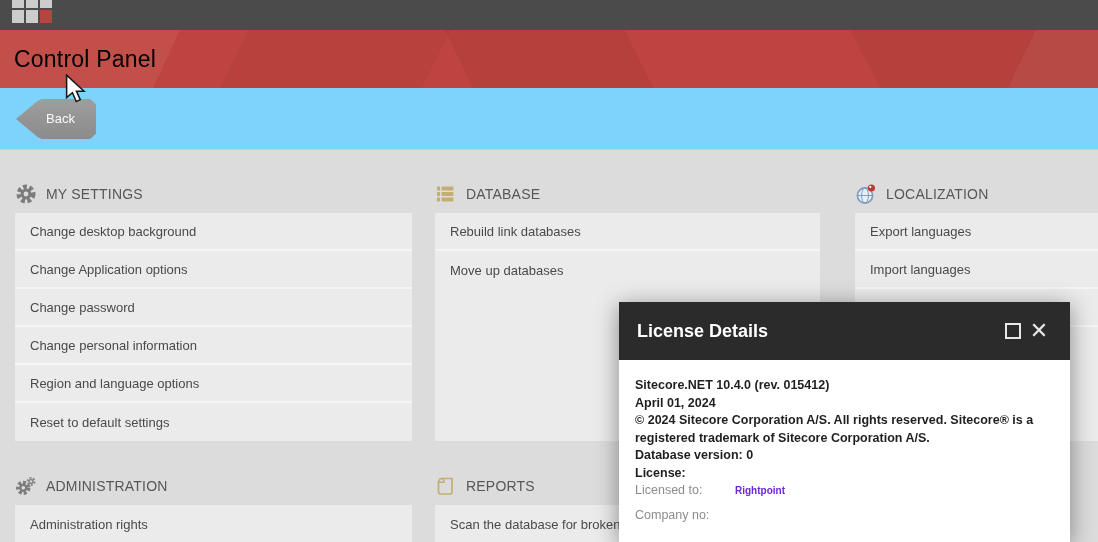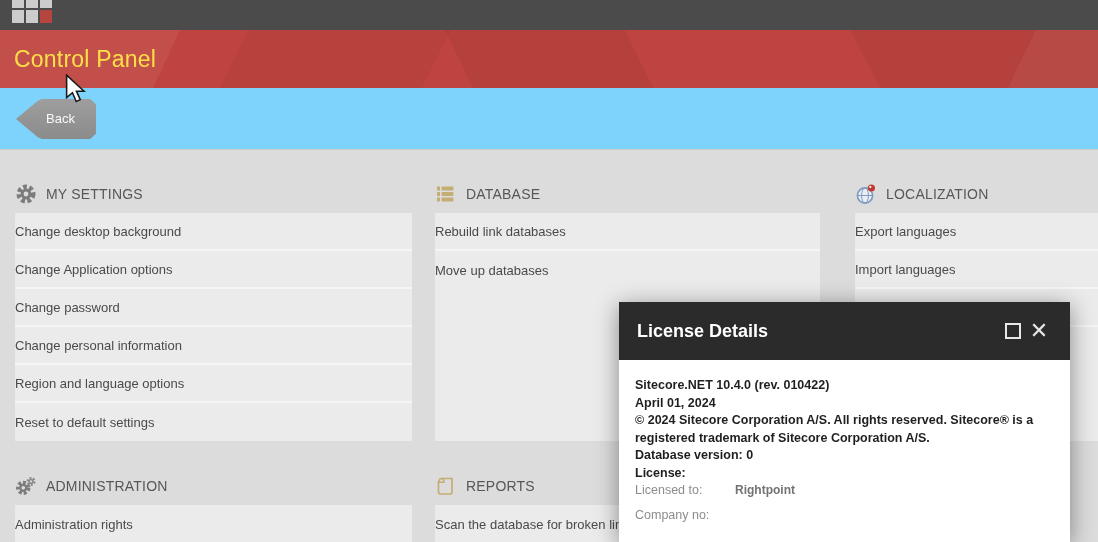--- a/index.html
+++ b/index.html
@@ -20,39 +20,39 @@
   
   .banner { position:absolute; left:0; top:30px; width:1098px; height:58px; background:#bf443f; z-index:4; overflow:hidden; }
   .banner::before { content:""; position:absolute; inset:0;
     background:
       linear-gradient(115deg, rgba(255,255,255,0.06) 0 16%, rgba(255,255,255,0) 16%),
       linear-gradient(-118deg, rgba(0,0,0,0.05) 0 22%, rgba(0,0,0,0) 22%),
       linear-gradient(64deg, rgba(0,0,0,0) 42%, rgba(0,0,0,0.05) 42% 58%, rgba(0,0,0,0) 58%),
       linear-gradient(-64deg, rgba(255,255,255,0.05) 0 8%, rgba(255,255,255,0) 8% 60%, rgba(0,0,0,0.04) 60% 78%, rgba(0,0,0,0) 78%);
   }
   .banner h1 { position:absolute; left:14px; top:50%; transform:translateY(-50%);
-    font-size:23px; font-weight:400; color:#fde047; letter-spacing:0.2px; }
+    font-size:23px; font-weight:400; color:#000000; letter-spacing:0.2px; }
 
   
   .toolbar { position:absolute; left:0; top:88px; width:1098px; height:62px; background:#7dd3fc; border-bottom:1px solid #cbcbcb; z-index:3; }
   .back-btn { position:absolute; left:16px; top:11px; width:80px; height:40px;
     background:linear-gradient(#9e9e9e,#8b8b8b);
     clip-path:polygon(0 50%, 27% 5%, 32% 0, 93% 0, 100% 14%, 100% 86%, 93% 100%, 32% 100%, 27% 95%);
     filter:drop-shadow(0 1px 2px rgba(0,0,0,0.35));
     cursor:pointer;
   }
   .back-btn span { display:block; margin-left:30px; line-height:40px; color:#fafafa; font-size:13px; }
 
   
   .section { position:absolute; }
   .sec-header { height:38px; display:flex; align-items:center; gap:9px; }
   .sec-header .icon { width:22px; height:22px; display:flex; align-items:center; justify-content:center; flex:0 0 auto; }
   .sec-title { font-size:14px; font-weight:400; color:#575757; letter-spacing:0.2px; }
   .panel { background:#ebebeb; overflow:hidden; }
-  .panel .row { height:38px; border-bottom:2px solid #f5f5f5; display:flex; align-items:center; cursor:pointer; }
+  .panel .row { height:38px; border-bottom:2px solid #f5f5f5; display:flex; align-items:center; padding-left:15px; cursor:pointer; }
   .panel .row:last-child { border-bottom:none; }
   .panel .row span { font-size:13px; color:#4a4a4a; white-space:nowrap; }
   .h228 { height:228px; }
 
   #sec-my-settings    { left:15px;  top:175px; width:397px; }
   #sec-database       { left:435px; top:175px; width:385px; }
   #sec-localization   { left:855px; top:175px; width:260px; }
   #sec-administration { left:15px;  top:467px; width:397px; }
   #sec-reports        { left:435px; top:467px; width:385px; }
 
@@ -61,21 +61,21 @@
     box-shadow:0 4px 22px rgba(0,0,0,0.42); z-index:10; }
   .dialog-header { height:58px; background:#2b2b2b; display:flex; align-items:center; padding:0 18px; }
   .dialog-title { font-size:18px; font-weight:600; color:#ffffff; flex:1; }
   .dlg-btn { display:flex; align-items:center; justify-content:center; width:26px; height:26px; cursor:pointer; }
   .max-glyph { width:16px; height:16px; border:2px solid #e8e8e8; }
   .close-glyph { font-size:22px; color:#e8e8e8; line-height:1; font-weight:400; }
   .dialog-body { padding:17px 16px 0 16px; }
   .info-line { font-size:12.5px; font-weight:700; color:#1f1f1f; line-height:17.5px; }
   .kv { display:flex; line-height:17.5px; }
   .kv .k { width:100px; font-size:12.5px; color:#8c8c8c; flex:0 0 auto; }
-  .kv .v { font-size:12px; font-weight:700; color:#737373; }
+  .kv .v { font-size:10px; font-weight:700; color:#6d28d9; }
   .kv.spaced { margin-top:7px; }
 
   
   .cursor { position:absolute; left:64px; top:74px; z-index:20; pointer-events:none; }
 </style>
 </head>
 <body>
 
 <div class="topbar">
   <div class="logo">
@@ -223,21 +223,21 @@
     <span class="dialog-title">License Details</span>
     <span class="dlg-btn">
         <span class="max-glyph"></span>
       </span>
     <span class="dlg-btn">
         <span class="close-glyph">✕</span>
       </span>
   </div>
   <div class="dialog-body">
     <div>
-        <div class="info-line">Sitecore.NET 10.4.0 (rev. 010422)</div>
+        <div class="info-line">Sitecore.NET 10.4.0 (rev. 015412)</div>
         <div class="info-line">April 01, 2024</div>
         <div class="info-line">© 2024 Sitecore Corporation A/S. All rights reserved. Sitecore® is a registered trademark of Sitecore Corporation A/S.</div>
         <div class="info-line">Database version: 0</div>
         <div class="info-line">License:</div>
       </div>
     <div class="kv">
       <span class="k">Licensed to:</span>
       <span class="v">Rightpoint</span>
     </div>
     <div class="kv spaced">

